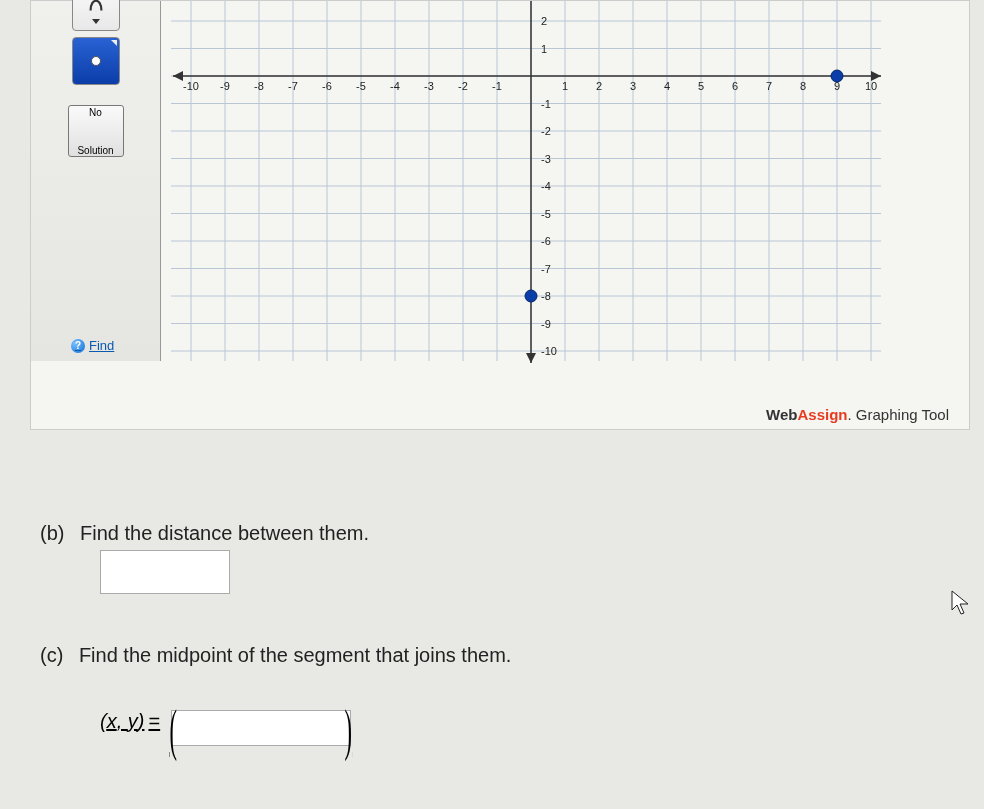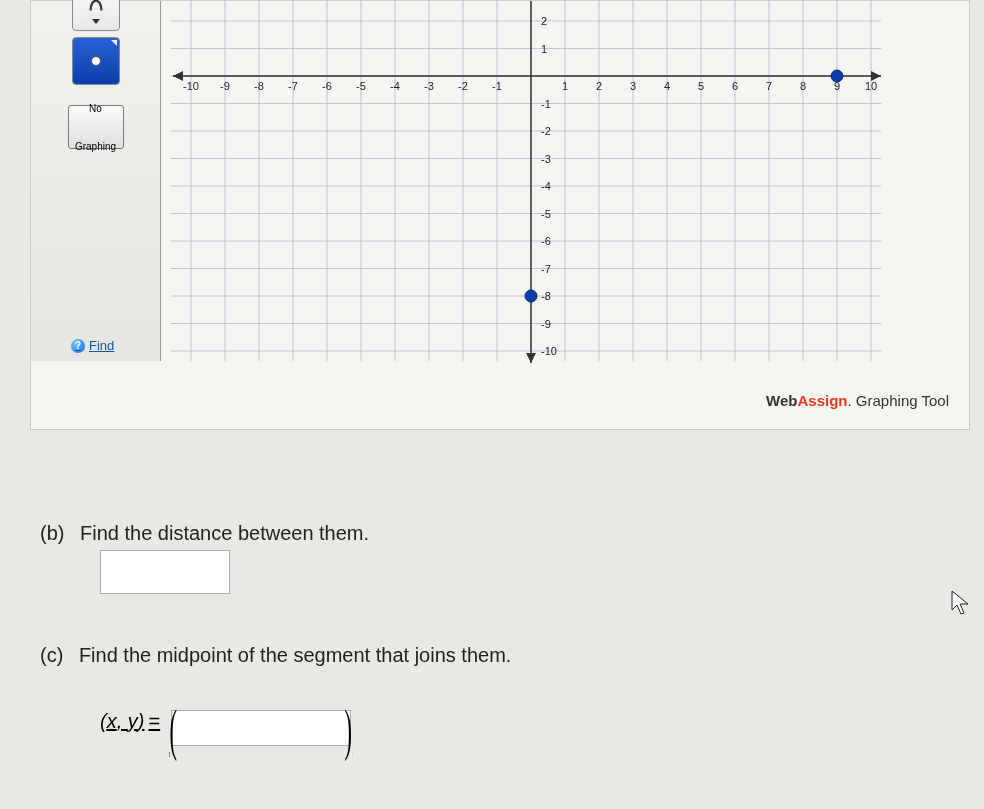--- a/index.html
+++ b/index.html
@@ -73,21 +73,21 @@
     .dropdown-tool svg { width: 26px; height: 26px; }
     .dropdown-tool .caret {
       width: 0; height: 0;
       border-left: 4px solid transparent;
       border-right: 4px solid transparent;
       border-top: 5px solid #333;
       margin-top: 2px;
     }
     .no-solution {
       width: 56px;
-      height: 44px;
+      height: 52px;
       border: 1px solid #777;
       background: linear-gradient(to bottom, #fafafa, #e0e0e0);
       font-size: 10px;
       line-height: 11px;
       text-align: center;
       display: flex;
       flex-direction: column;
       align-items: center;
       justify-content: center;
       border-radius: 3px;
@@ -122,21 +122,21 @@
     .chart-area {
       position: absolute;
       left: 140px;
       top: 0;
       width: 720px;
       height: 370px;
     }
     .footer-brand {
       position: absolute;
       right: 20px;
-      bottom: 20px;
+      bottom: 6px;
       font-size: 15px;
       color: #333;
     }
     .footer-brand .web { color: #333; font-weight: bold; }
     .footer-brand .assign { color: #e83b1f; font-weight: bold; }
     .question {
       position: absolute;
       left: 40px;
       font-size: 20px;
       color: #222;
@@ -199,21 +199,21 @@
           <path d="M7 18 C 7 6, 17 6, 17 18" fill="none" stroke="#333" stroke-width="2"></path>
         </svg>
       <div class="caret"></div>
     </div>
     <div class="tool-btn fill-tool">
       <div class="corner"></div>
       <div class="dot"></div>
     </div>
     <div class="no-solution">
       <span>No</span>
-      <span>Graphing</span>
+      <span>Solution</span>
     </div>
     <a class="help-link">
       <span class="help-icon">?</span>
       <span>Find</span>
     </a>
   </div>
 
   <div class="chart-area">
     <svg width="720" height="370" id="grid-svg">
         <line x1="20" y1="0" x2="20" y2="360" stroke="#b8c6d6" stroke-width="1"></line>

